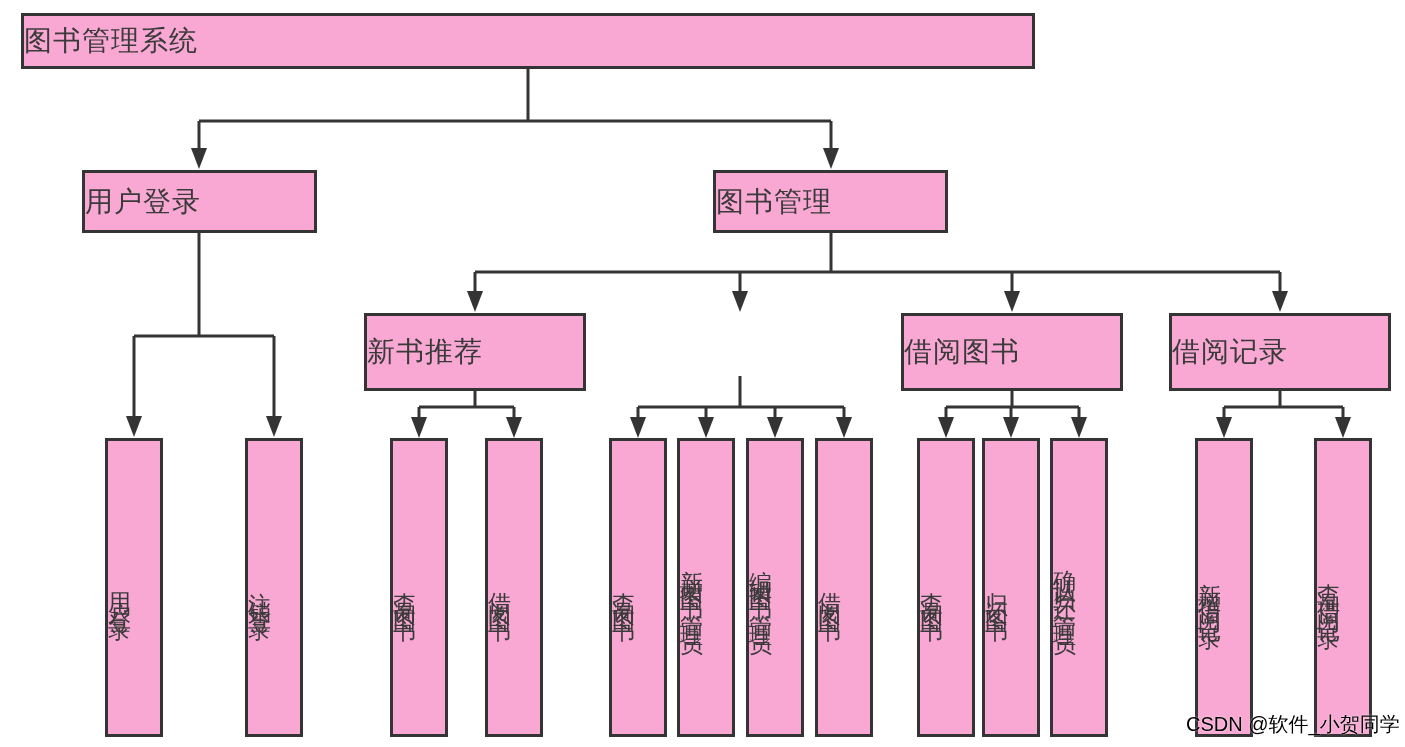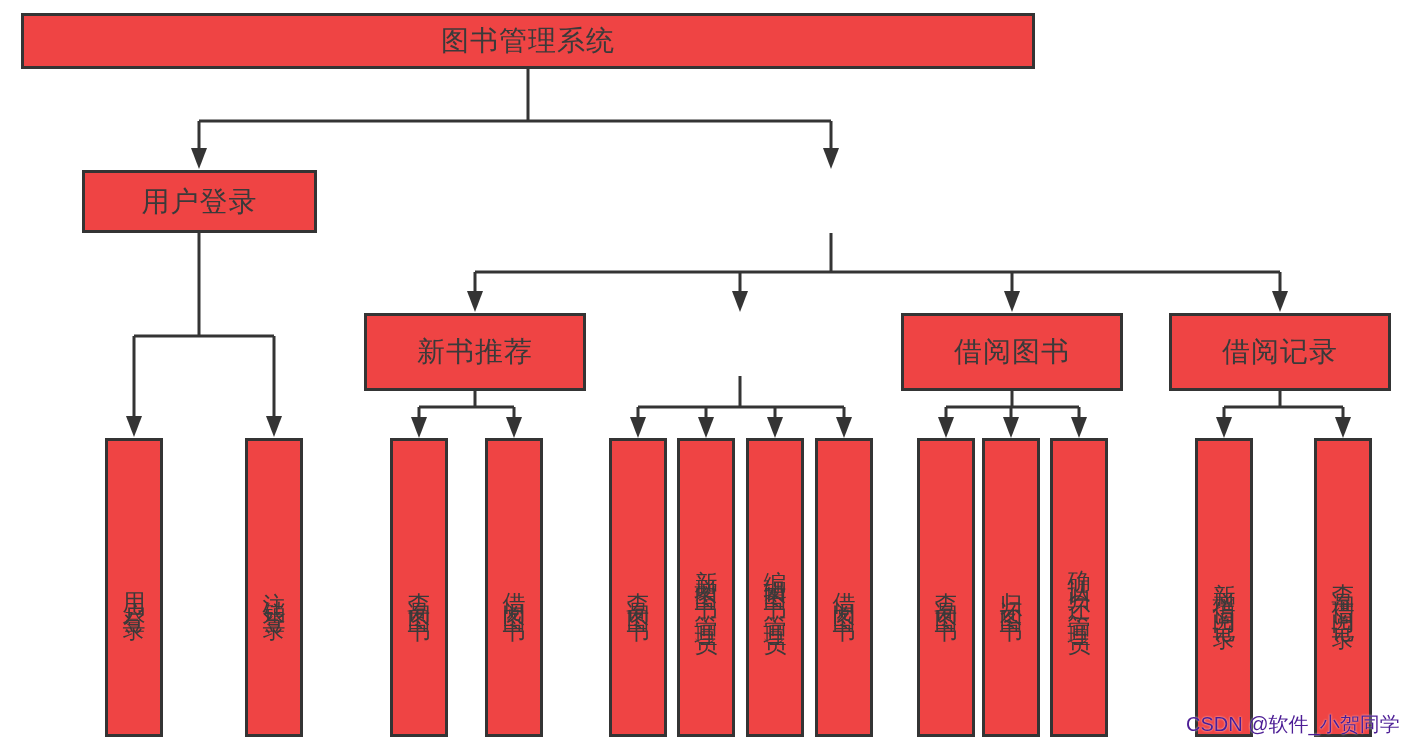--- a/index.html
+++ b/index.html
@@ -2,34 +2,34 @@
 <html><head>
 <meta charset="utf-8">
 <style>
   html,body{margin:0;padding:0;background:#fff;}
   .canvas{
     position:relative;width:1405px;height:747px;background:#fff;overflow:hidden;
     font-family:"Liberation Sans","DejaVu Sans",sans-serif;
   }
   .connectors{position:absolute;left:0;top:0;}
   .box{
-    position:absolute;background:#ef4444;border:3px solid #343434;box-sizing:border-box;
-    display:flex;align-items:center;justify-content:center;
+    position:absolute;background:#f9a8d4;border:3px solid #343434;box-sizing:border-box;
+    display:flex;align-items:center;
   }
   .hlabel{font-size:28px;color:#3a3a3a;white-space:nowrap;letter-spacing:1px;}
   .mid{top:313px;width:222px;height:78px;}
   .lvl2{top:170px;width:235px;height:63px;}
   .root{left:21px;top:13px;width:1014px;height:56px;}
   .leaf{top:438px;width:58px;height:299px;}
   .leaf .vlabel{
     writing-mode:vertical-rl;font-size:23px;letter-spacing:9px;line-height:1;
     color:#3a3a3a;margin-bottom:-9px;white-space:nowrap;
   }
   .watermark{
-    position:absolute;left:1186px;top:711px;font-size:20px;color:#4c1d95;
+    position:absolute;left:1186px;top:711px;font-size:20px;color:#000000;
     white-space:nowrap;text-shadow:0 0 2px rgba(255,255,255,.85);
   }
 </style>
 </head>
 <body>
 
 <div class="canvas">
 
   <svg class="connectors" width="1405" height="747" viewBox="0 0 1405 747">
     <g stroke="#343434" stroke-width="3" fill="#343434">
@@ -74,20 +74,23 @@
     </g>
   </svg>
 
   <div class="box root">
     <span class="hlabel">图书管理系统</span>
   </div>
 
   <div class="box lvl2" style="left:82px">
     <span class="hlabel">用户登录</span>
   </div>
+  <div class="box lvl2" style="left:713px">
+    <span class="hlabel">图书管理</span>
+  </div>
 
   <div class="box mid" style="left:364px">
     <span class="hlabel">新书推荐</span>
   </div>
   <div class="box mid" style="left:901px">
     <span class="hlabel">借阅图书</span>
   </div>
   <div class="box mid" style="left:1169px">
     <span class="hlabel">借阅记录</span>
   </div>

